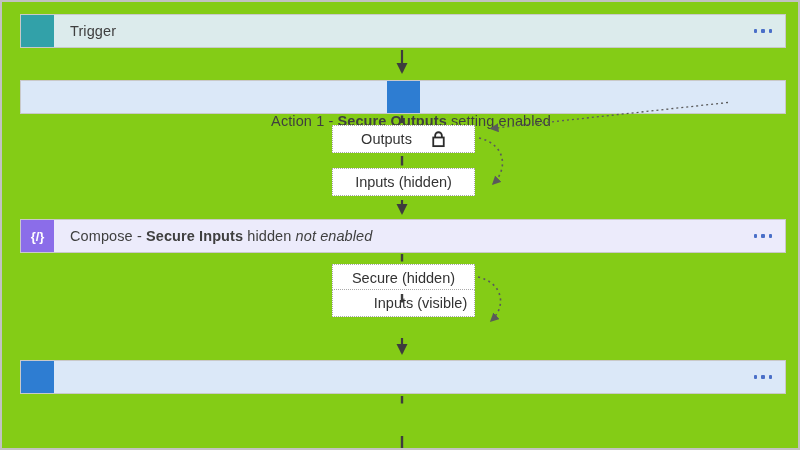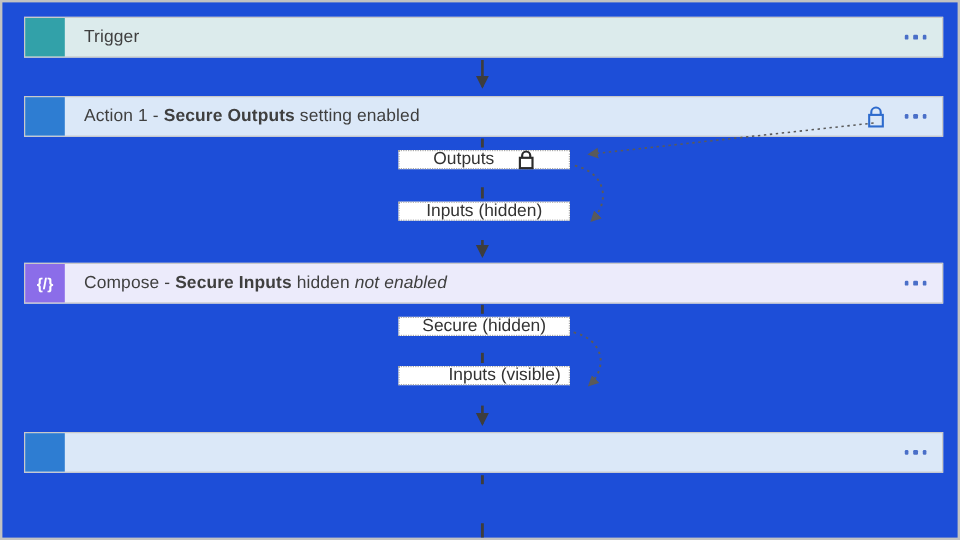--- a/index.html
+++ b/index.html
@@ -20,46 +20,46 @@
     color:#fff; font-size:13px; font-weight:bold; letter-spacing:0;
   }
   .card .title { margin-left:16px; font-size:14.5px; letter-spacing:.1px; }
   .card .title b { font-weight:700; }
   .card .title i { font-style:italic; }
   .spacer { flex:1; }
   .locksvg { margin-right:15px; }
   .menu-btn { display:flex; gap:4px; margin-right:13px; cursor:pointer; }
   .menu-btn .dot { width:3.5px; height:3.5px; border-radius:1px; }
   .databox {
-    position:absolute; left:330px; width:143px; height:16px;
+    position:absolute; left:330px; width:143px; height:28px;
     background:#ffffff; border:1px dotted #a9a9a9; box-sizing:border-box;
     display:flex; align-items:center; justify-content:center; gap:19px;
     font-size:14.5px; color:#333; z-index:2;
   }
   svg.connectors {
     position:absolute; inset:0; z-index:3; pointer-events:none;
   }
 </style>
 </head>
 <body>
 
-<div class="canvas" style="border: 2px solid rgb(194, 194, 194); background: #1d4ed8;">
+<div class="canvas" style="border: 2px solid rgb(194, 194, 194); background: #84cc16;">
 
   <div class="card" style="top: 12px; background: rgb(220, 235, 236);">
     <div class="sq-icon" style="background: rgb(50, 161, 169);"></div>
     <span class="title" style="color: rgb(63, 63, 63);"><span>Trigger</span></span>
     <span class="spacer"></span>
     <span class="menu-btn">
       <span class="dot" style="background: rgb(74, 111, 200);"></span>
       <span class="dot" style="background: rgb(74, 111, 200);"></span>
       <span class="dot" style="background: rgb(74, 111, 200);"></span>
     </span>
   </div>
 
-  <div class="card" style="top: 78px; background: rgb(219, 232, 248);">
+  <div class="card" style="top: 78px; background: rgb(219, 232, 248); flex-direction: column;">
     <div class="sq-icon" style="background: rgb(46, 125, 210);"></div>
     <span class="title" style="color: rgb(63, 63, 63);"><span>Action 1 - </span><b>Secure Outputs</b><span> setting enabled</span></span>
     <span class="spacer"></span>
     <svg class="locksvg" width="18" height="21" viewBox="0 0 20 24">
       <path d="M5.5,10 V7.5 a4.5,4.5 0 0 1 9,0 V10" fill="none" stroke-width="2" stroke="#2e6bcd"></path>
       <rect x="3.5" y="10" width="13" height="11" fill="none" stroke-width="2" stroke="#2e6bcd"></rect>
     </svg>
     <span class="menu-btn">
       <span class="dot" style="background: rgb(74, 111, 200);"></span>
       <span class="dot" style="background: rgb(74, 111, 200);"></span>
@@ -89,21 +89,21 @@
       <span class="dot" style="background: rgb(74, 111, 200);"></span>
       <span class="dot" style="background: rgb(74, 111, 200);"></span>
       <span class="dot" style="background: rgb(74, 111, 200);"></span>
     </span>
   </div>
 
   <div class="databox" style="top:262px;">
     <span>Secure (hidden)</span>
   </div>
 
-  <div class="databox" style="top:303px;padding-left:34px;">
+  <div class="databox" style="top:287px;padding-left:34px;">
     <span>Inputs (visible)</span>
   </div>
 
   <div class="card" style="top: 358px; background: rgb(219, 232, 248);">
     <div class="sq-icon" style="background: rgb(46, 125, 210);"></div>
     <span class="spacer"></span>
     <span class="menu-btn">
       <span class="dot" style="background: rgb(74, 111, 200);"></span>
       <span class="dot" style="background: rgb(74, 111, 200);"></span>
       <span class="dot" style="background: rgb(74, 111, 200);"></span>

